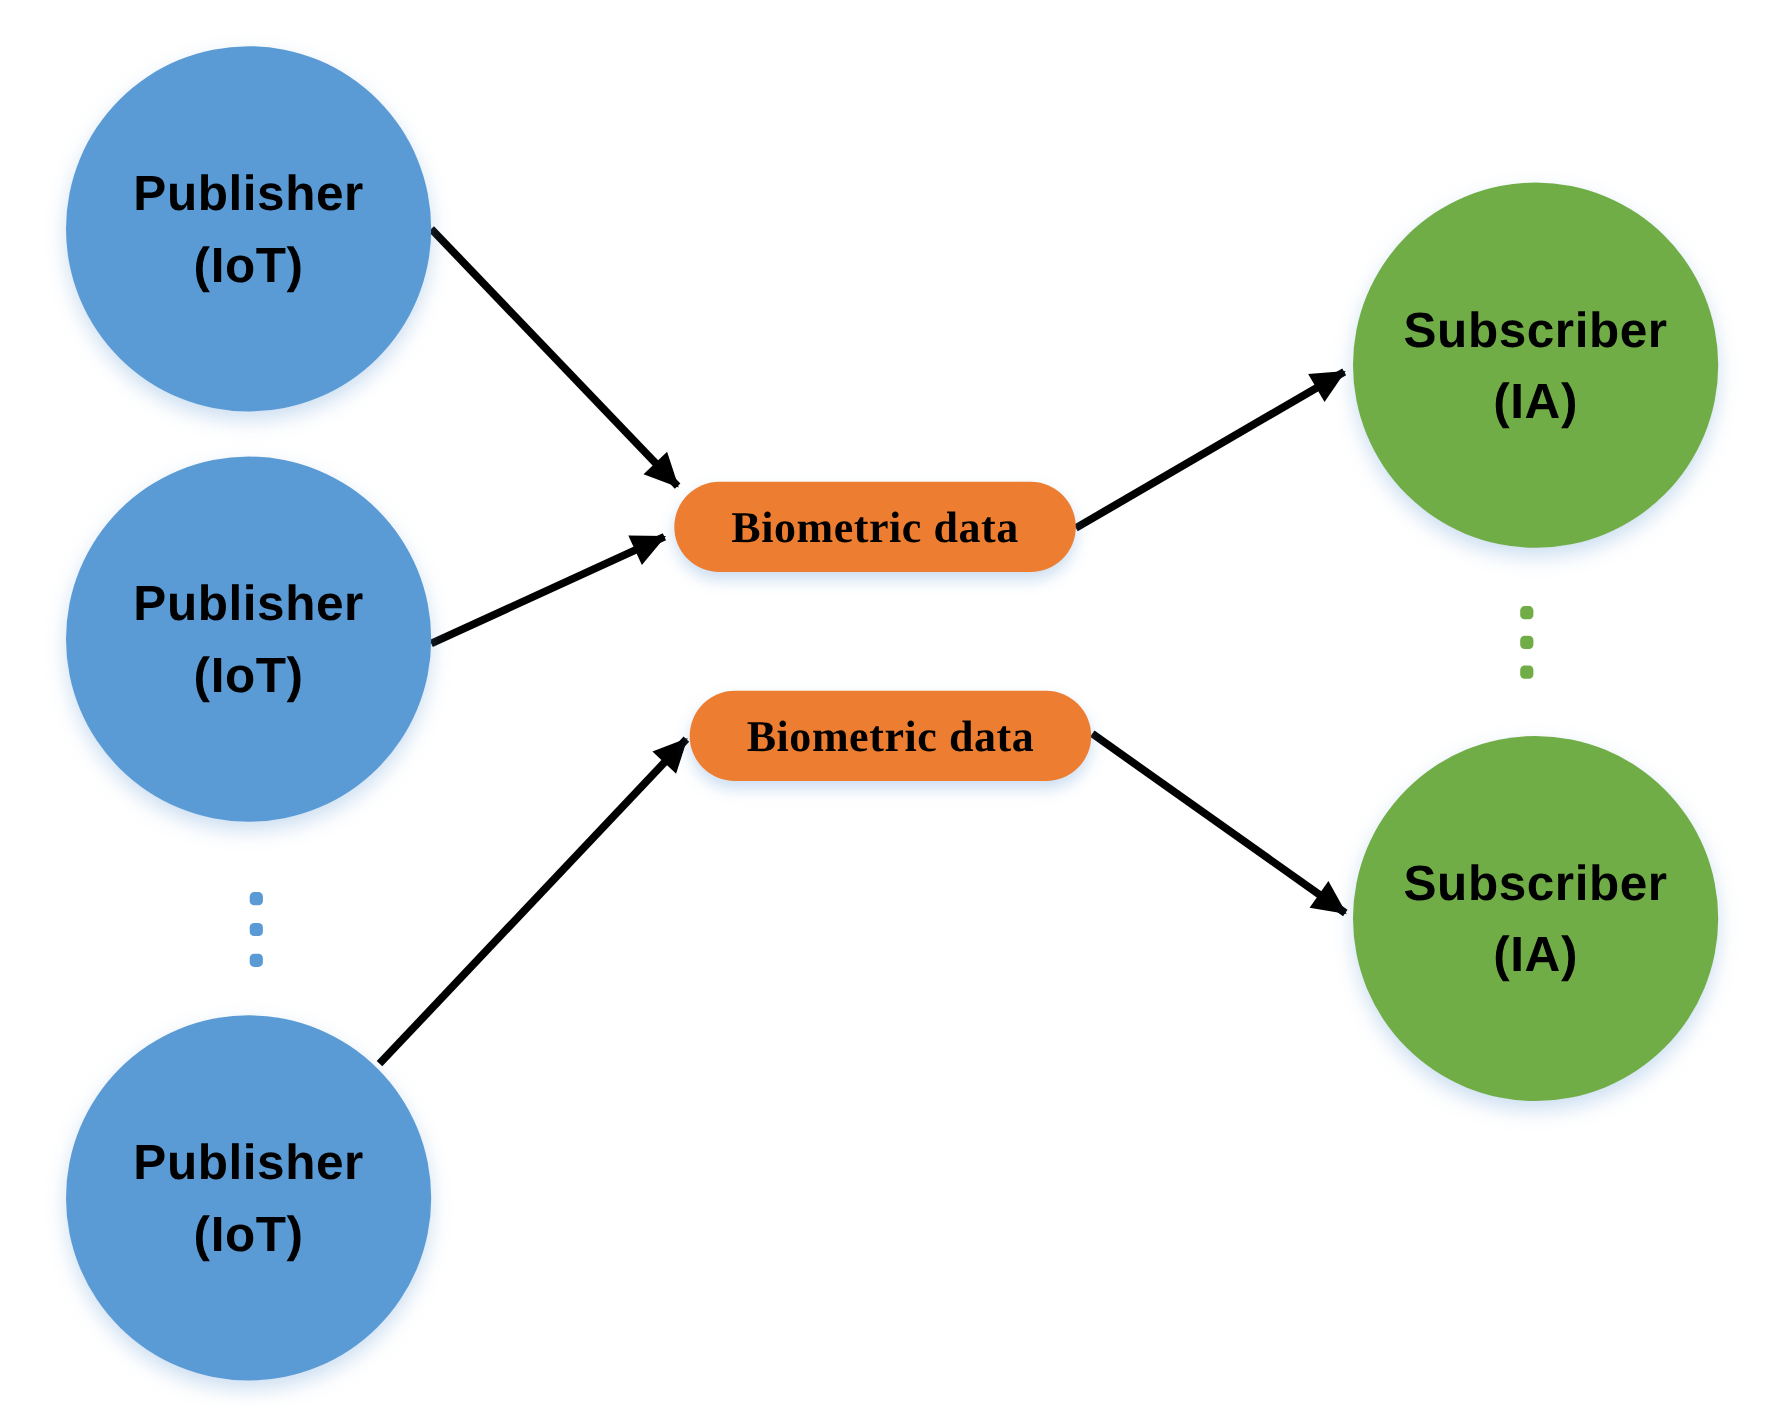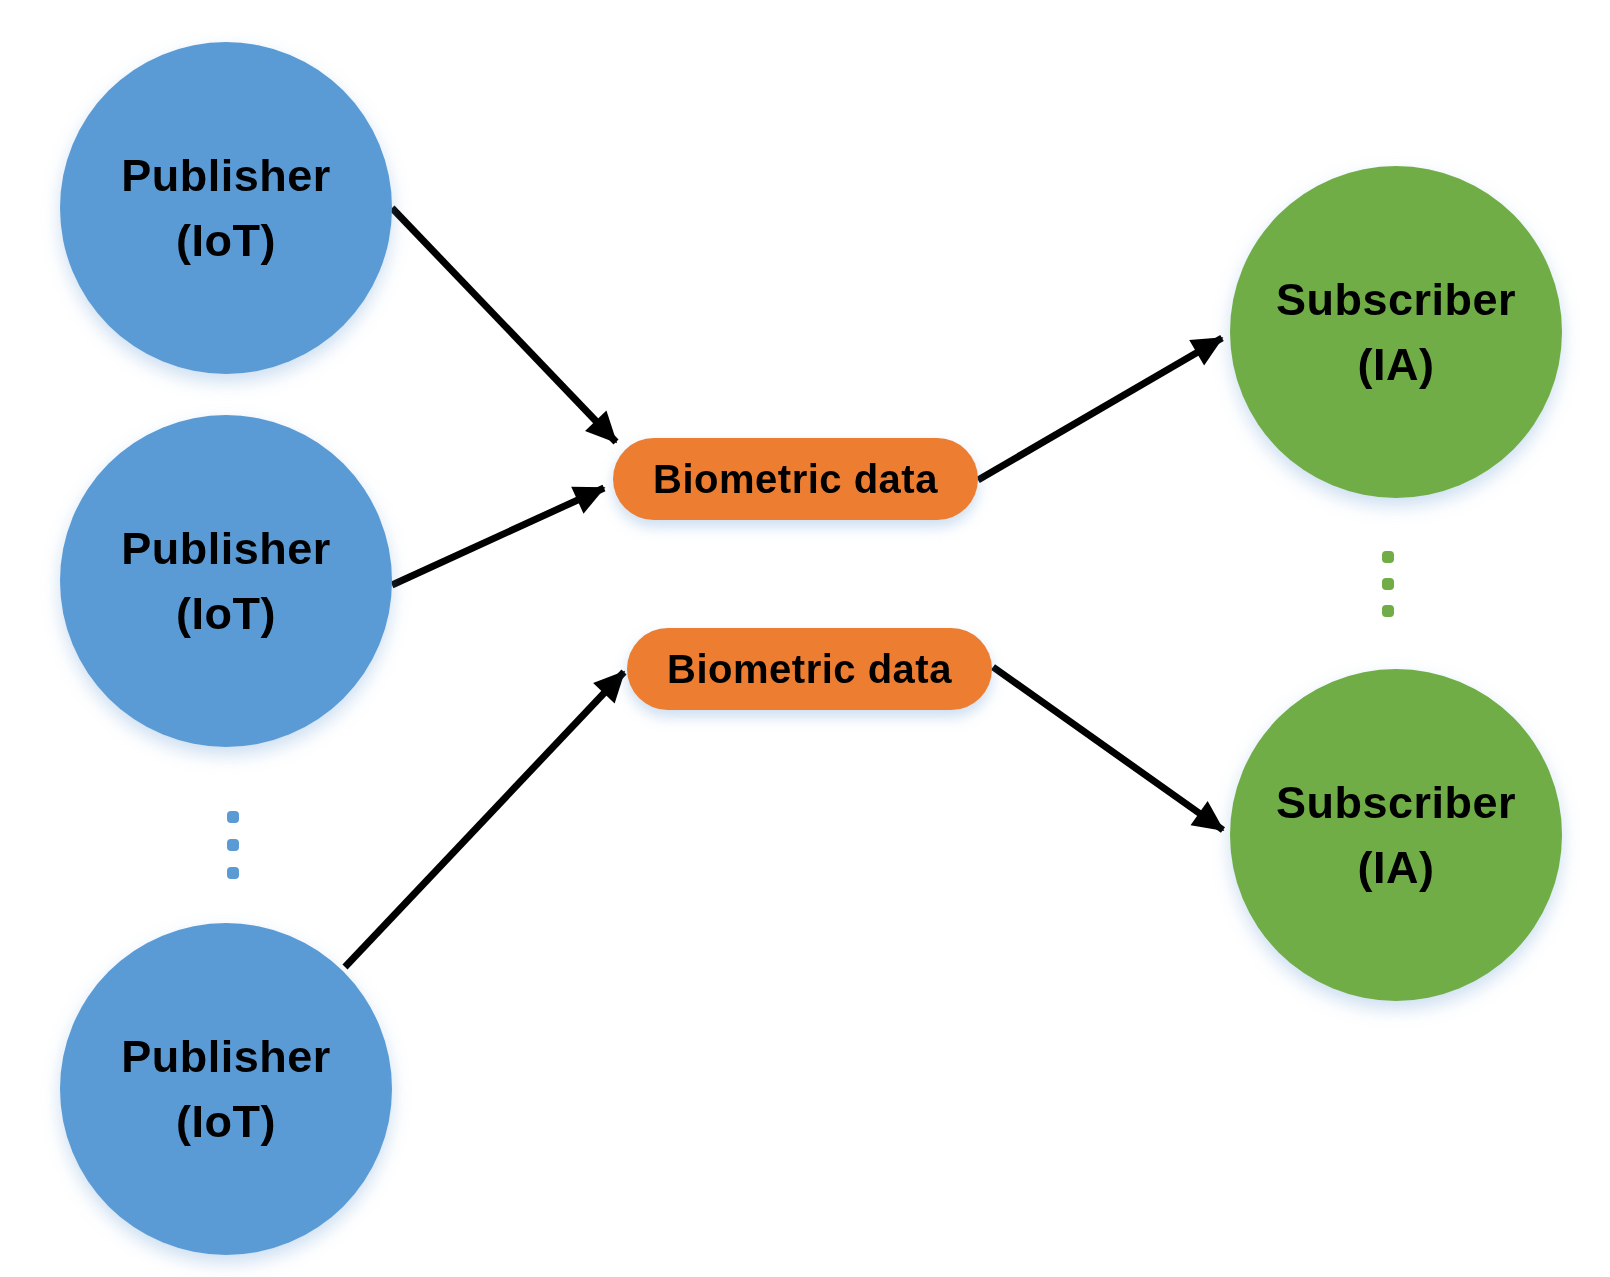--- a/index.html
+++ b/index.html
@@ -52,20 +52,21 @@
   .data-box {
     position: absolute;
     width: 365px;
     height: 82px;
     border-radius: 41px;
     background: var(--data-box-fill, #ED7D31);
     display: flex;
     align-items: center;
     justify-content: center;
     box-shadow: 0 7px 14px rgba(110, 160, 215, 0.35);
+    font-family: Liberation Serif, serif;
   }
   .data-box .label-line {
     font-size: 40px;
     font-weight: bold;
     color: var(--label-color, #000000);
     letter-spacing: 0.5px;
   }
   .dots {
     position: absolute;
     display: flex;

